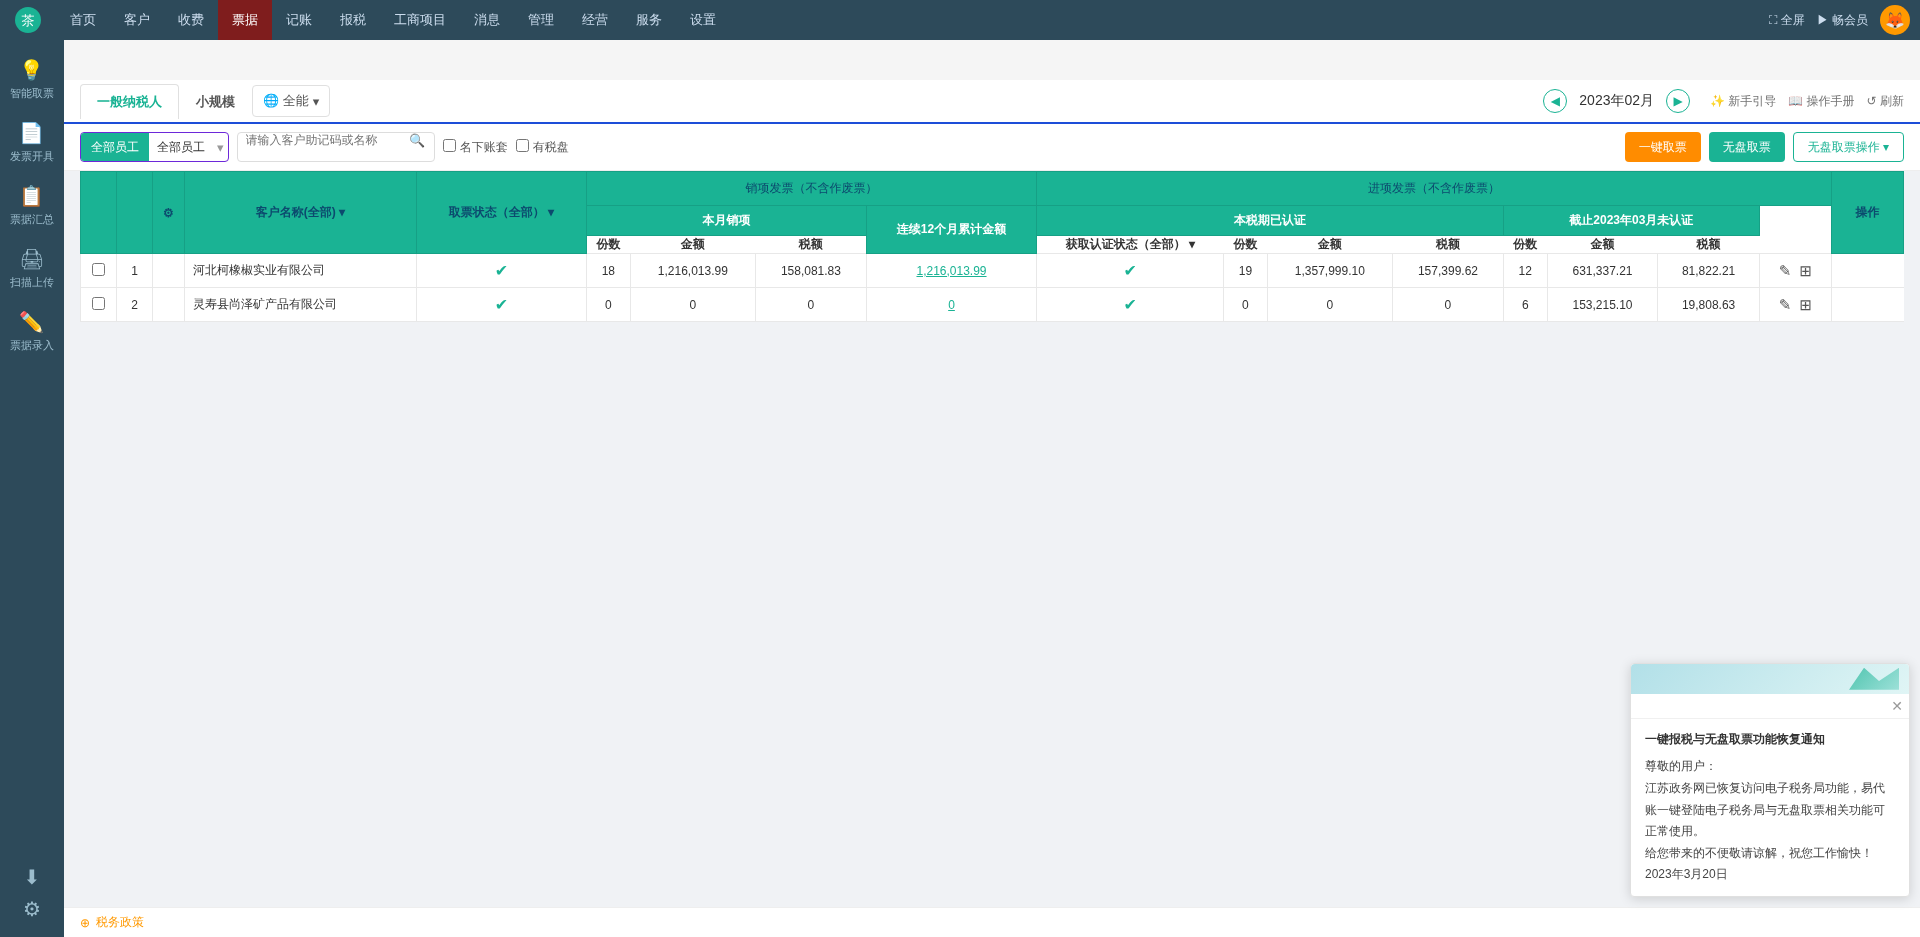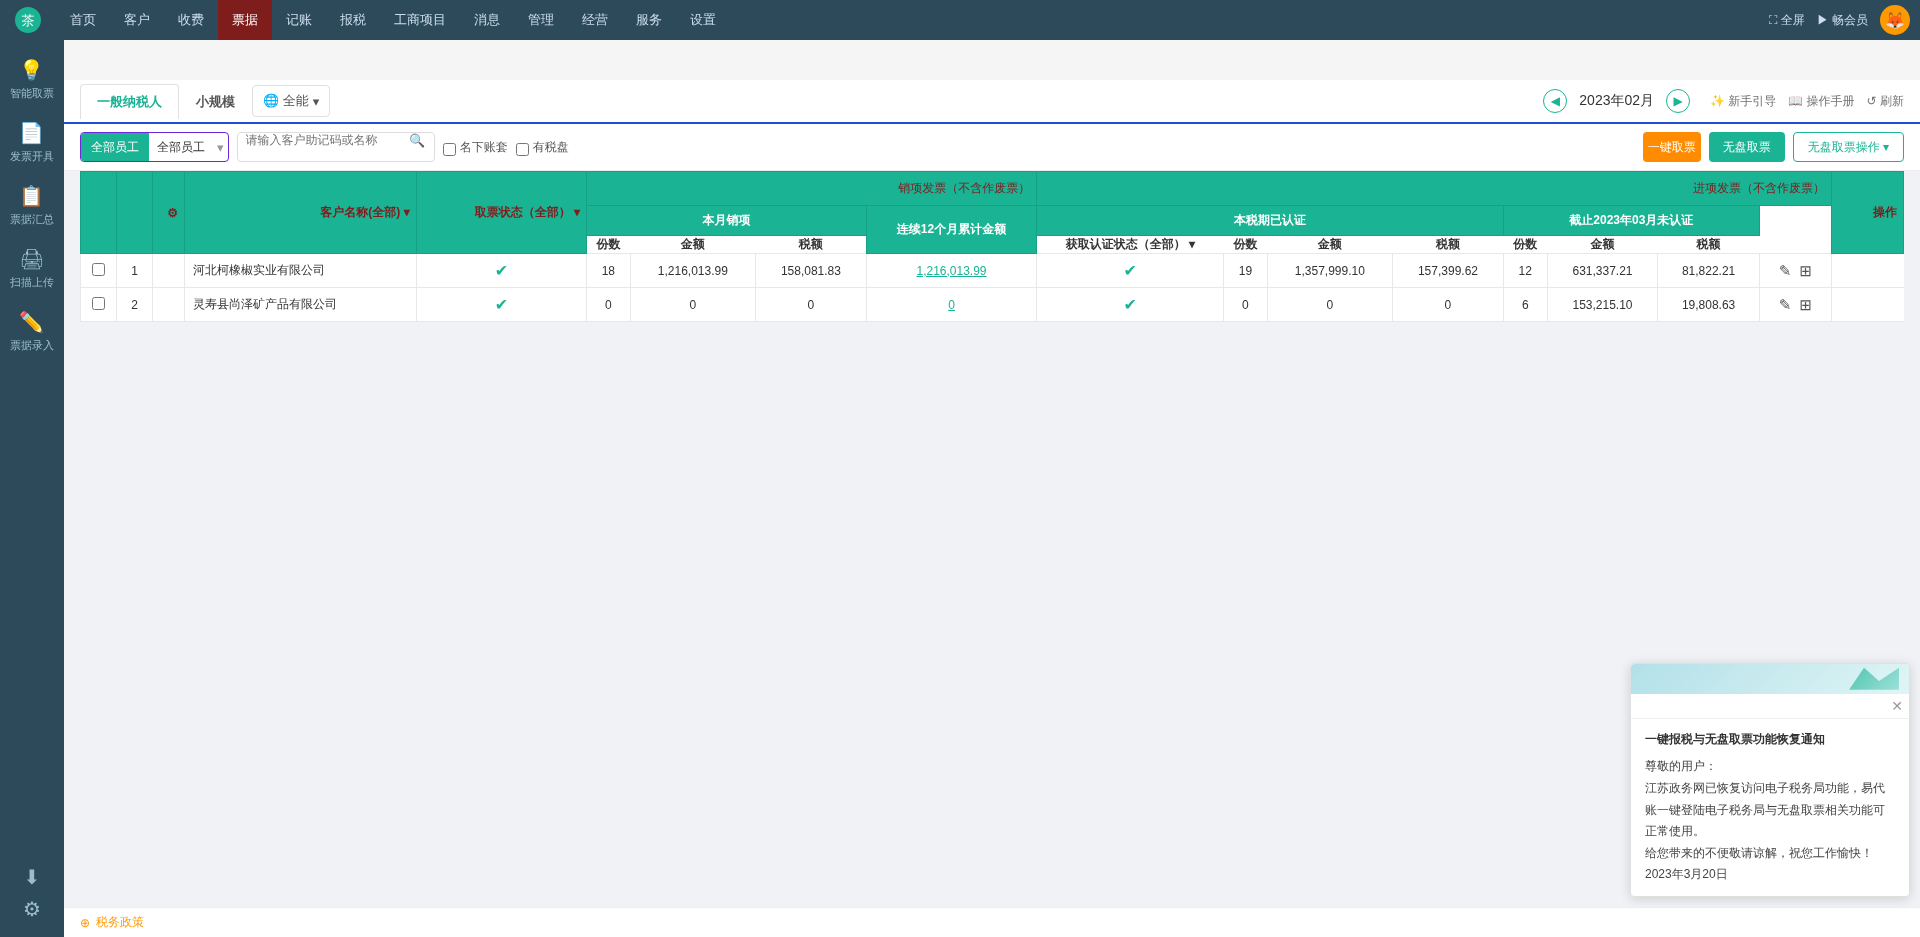--- a/index.html
+++ b/index.html
@@ -214,33 +214,33 @@
     .search-input-wrap input {
       border: none;
       outline: none;
       font-size: 12px;
       width: 160px;
       color: #333;
     }
     .search-input-wrap .search-icon { color: #aaa; cursor: pointer; }
     .checkbox-wrap {
       display: flex;
-      align-items: flex-end;
+      align-items: flex-start;
       gap: 4px;
       font-size: 12px;
       color: #555;
     }
     .checkbox-wrap input[type="checkbox"] { cursor: pointer; }
     .action-bar-right { margin-left: auto; display: flex; gap: 8px; }
     .btn-orange {
       background: #ff8c00;
       color: #fff;
       border: none;
       border-radius: 4px;
-      padding: 0 5px;
+      padding: 0 14px;
       height: 30px;
       font-size: 12px;
       cursor: pointer;
       white-space: nowrap;
     }
     .btn-teal {
       background: #1ab394;
       color: #fff;
       border: none;
       border-radius: 4px;
@@ -272,22 +272,22 @@
       height: calc(100vh - 40px - 44px - 46px - 80px);
     }
     table {
       width: 100%;
       border-collapse: collapse;
       background: #fff;
       font-size: 12px;
     }
     table thead tr:first-child th {
       background: #1ab394;
-      color: #7f1d1d;
-      text-align: right;
+      color: #0c4a6e;
+      text-align: center;
       padding: 8px 6px;
       border: 1px solid #16a085;
       white-space: nowrap;
     }
     table thead tr:nth-child(2) th {
       background: #1ab394;
       color: #fff;
       text-align: center;
       padding: 6px 4px;
       border: 1px solid #16a085;

